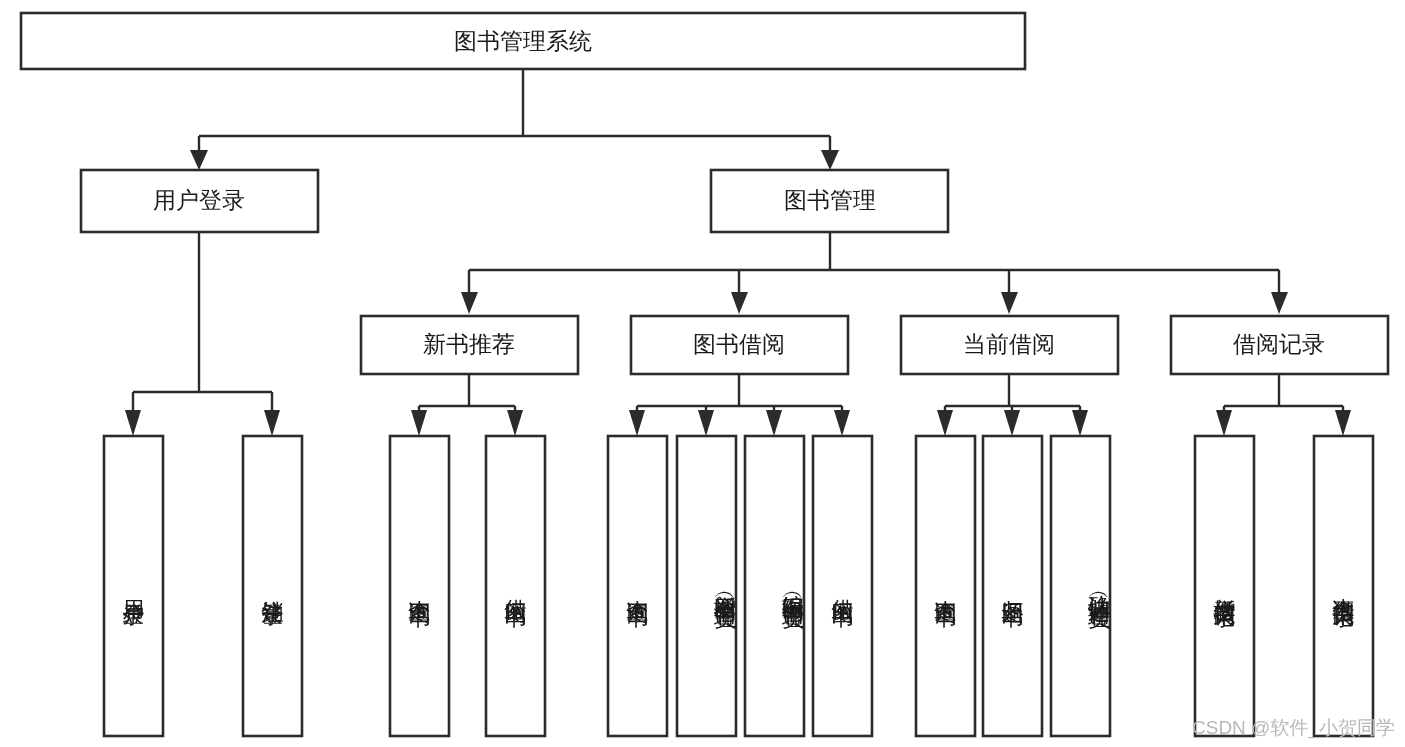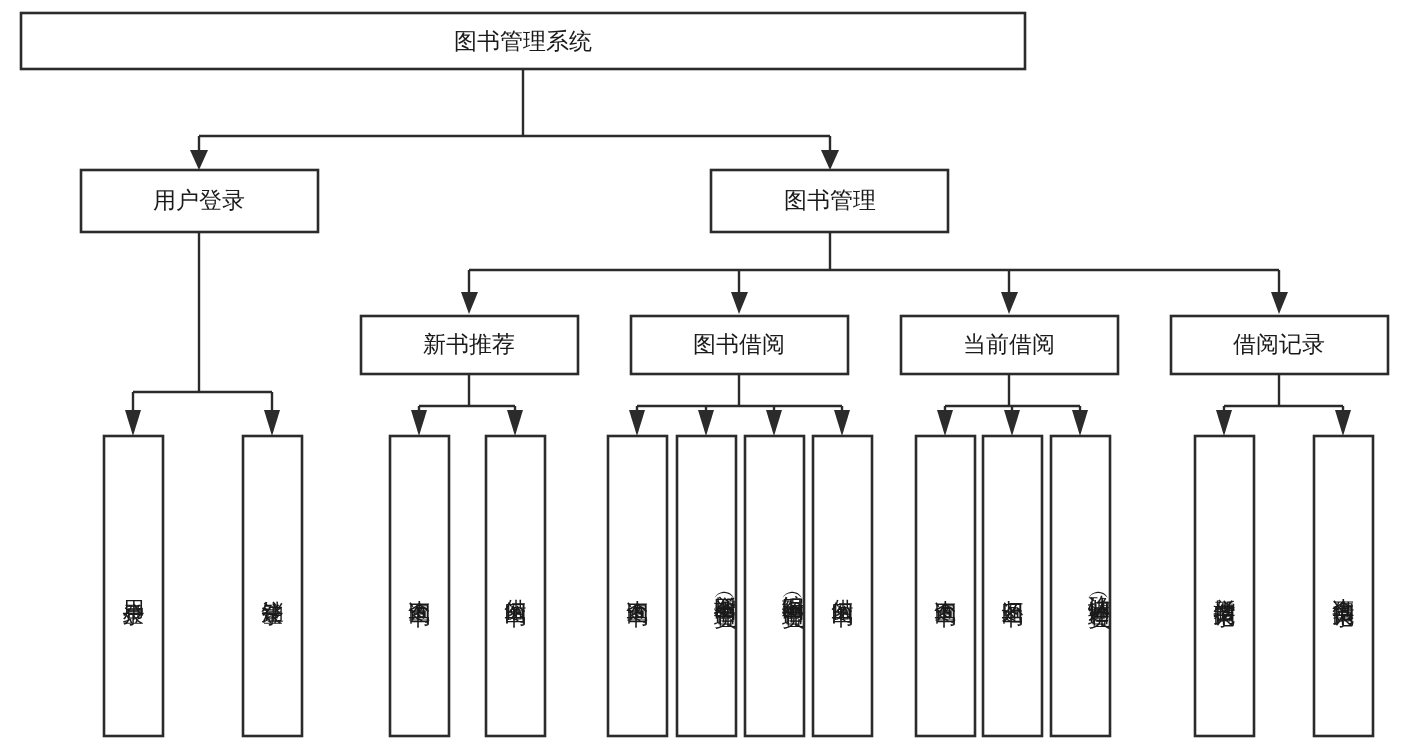--- a/index.html
+++ b/index.html
@@ -205,14 +205,15 @@
   <div class="leaf-label" style="left:745px; top:436px; width:59px; height:300px; align-items:flex-start;">编辑图书（管理员）</div>
   <div class="leaf-label" style="left:813px; top:436px; width:59px; height:300px;">借阅图书</div>
 
   <div class="leaf-label" style="left:916px; top:436px; width:59px; height:300px;">查询图书</div>
   <div class="leaf-label" style="left:983px; top:436px; width:59px; height:300px;">归还图书</div>
   <div class="leaf-label" style="left:1051px; top:436px; width:59px; height:300px; align-items:flex-start;">确认归还（管理员）</div>
 
   <div class="leaf-label" style="left:1195px; top:436px; width:59px; height:300px;">新增借阅记录</div>
   <div class="leaf-label" style="left:1314px; top:436px; width:59px; height:300px;">查询借阅记录</div>
 
+  <div class="watermark">CSDN @软件_小贺同学</div>
 
 </div>
 
 </body></html>

